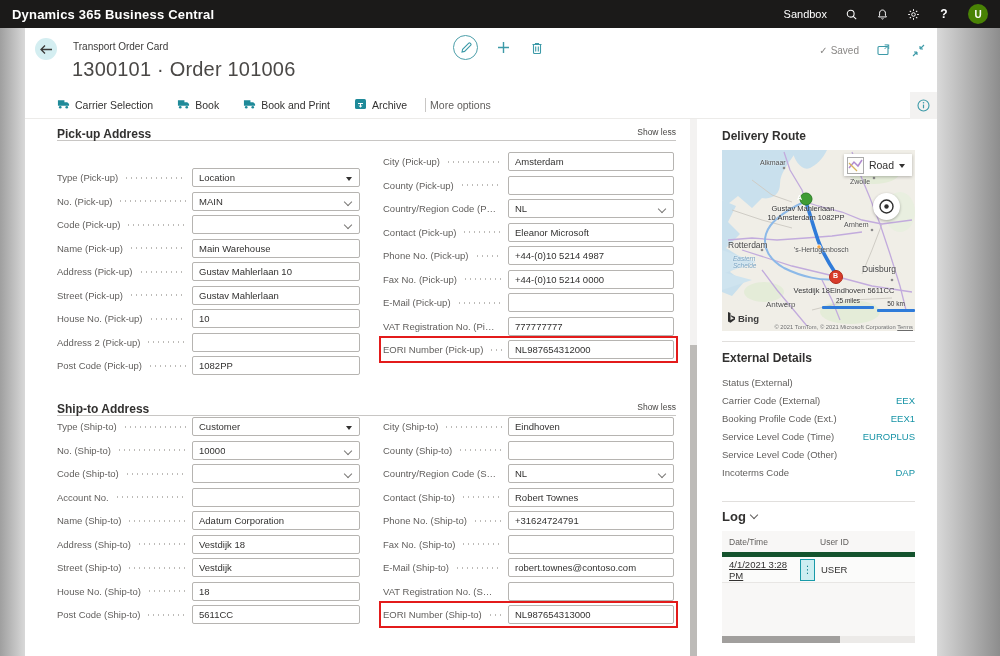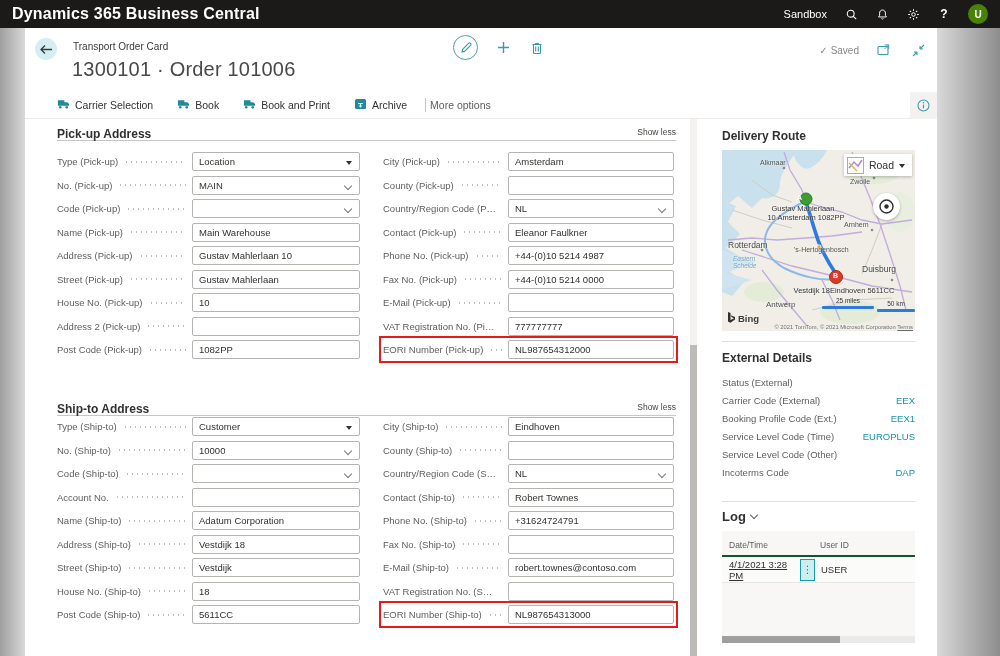--- a/index.html
+++ b/index.html
@@ -1,21 +1,21 @@
 <!DOCTYPE html>
 <html><head>
 <meta charset="utf-8">
 <style>
   *{margin:0;padding:0;box-sizing:border-box;}
   html,body{width:1000px;height:656px;overflow:hidden;}
   body{font-family:"Liberation Sans",sans-serif;
        background:linear-gradient(90deg,#9f9f9f 0px,#d2d2d2 22px,#dadada 26px,#dadada 936px,#c9c9c9 950px,#8d8d8d 1000px);}
   
   .topbar{position:absolute;left:0;top:0;width:1000px;height:28px;background:#1b1a19;display:flex;align-items:center;padding:0 12px;z-index:50;}
-  .topbar .app{color:#fff;font-size:16px;font-weight:700;letter-spacing:.2px;}
+  .topbar .app{color:#fff;font-size:13px;font-weight:700;letter-spacing:.2px;}
   .topbar .right{margin-left:auto;display:flex;align-items:center;gap:17px;}
   .topbar .env{color:#fff;font-size:11px;}
   .tb-ic{width:14px;height:14px;display:flex;align-items:center;justify-content:center;cursor:pointer;}
   .tb-ic svg{width:13px;height:13px;}
   .help-q{color:#fff;font-size:12px;font-weight:700;}
   .avatar{width:20px;height:20px;border-radius:50%;background:#498205;color:#fff;font-size:10px;font-weight:700;display:flex;align-items:center;justify-content:center;}
   
   .card{position:absolute;left:25px;top:28px;width:912px;height:628px;background:#fff;}
   
   .back-btn{position:absolute;left:10px;top:10px;width:22px;height:22px;border-radius:50%;background:#d4eef1;display:flex;align-items:center;justify-content:center;cursor:pointer;}
@@ -77,21 +77,21 @@
   
   .ext-rows{position:absolute;left:0;top:254px;width:193px;}
   .ext-row{display:flex;align-items:center;height:18px;text-align:right;}
   .ext-label{font-size:9.5px;color:#605e5c;white-space:nowrap;}
   .ext-val{margin-left:auto;font-size:9.5px;color:#1793a6;cursor:pointer;}
   
   .log-head{position:absolute;left:0;top:390px;display:flex;align-items:center;gap:5px;cursor:pointer;}
   .log-title{font-size:13px;font-weight:700;color:#323130;}
   .log-chev{width:6px;height:6px;border-right:1px solid #605e5c;border-bottom:1px solid #605e5c;transform:rotate(45deg);margin-top:-3px;}
   .log-table{position:absolute;left:0;top:412px;width:193px;height:112px;background:#f8f7f6;}
-  .log-hrow{display:flex;height:26px;align-items:flex-end;padding:0 0 5px 7px;border-bottom:2px solid #14532d;}
+  .log-hrow{display:flex;height:26px;align-items:flex-end;padding:0 0 5px 7px;border-bottom:5px solid #14532d;}
   .log-hcell{font-size:8.5px;color:#605e5c;}
   .log-hcell.c1{width:91px;}
   .log-row{display:flex;align-items:center;height:26px;padding-left:7px;border-bottom:1px solid #e8e6e4;background:#fbfbfa;}
   .log-dt{font-size:9.5px;color:#323130;text-decoration:underline;cursor:pointer;width:71px;}
   .row-menu{width:15px;height:22px;border:1px solid #199aa8;background:#cdeef1;color:#11808c;font-size:10px;display:flex;align-items:center;justify-content:center;cursor:pointer;margin-right:6px;}
   .log-user{font-size:9.5px;color:#323130;}
   .hscroll{position:absolute;left:0;bottom:0;width:193px;height:7px;background:#eceae8;}
   .hscroll .thumb{position:absolute;left:0;top:0;width:118px;height:7px;background:#a19f9d;}
 </style>
 </head>
@@ -220,21 +220,21 @@
           <line x1="6.5" y1="5.6" x2="6.5" y2="9.3" stroke="#3d9aa8" stroke-width="1.2"></line>
           <circle cx="6.5" cy="3.8" r=".8" fill="#3d9aa8"></circle>
         </svg>
     </div>
   </div>
 
   <div class="sec-head" style="top:96px;">
     <span class="sec-title">Pick-up Address</span>
     <span class="show-less">Show less</span>
   </div>
-  <div class="fcol" style="left:32px;top:124px;width:303px;">
+  <div class="fcol" style="left:32px;top:140px;width:303px;">
 
       <div class="frow">
         <span class="flabel">Type (Pick-up)</span>
         <span class="leader"></span>
         <div class="fbox select">
           <span class="fval">Location</span>
         </div>
       </div>
 
       <div class="frow">
@@ -324,21 +324,21 @@
         <span class="leader"></span>
         <div class="fbox lookup">
           <span class="fval">NL</span>
         </div>
       </div>
 
       <div class="frow">
         <span class="flabel">Contact (Pick-up)</span>
         <span class="leader"></span>
         <div class="fbox text">
-          <span class="fval">Eleanor Faulkner</span>
+          <span class="fval">Eleanor Microsoft</span>
         </div>
       </div>
 
       <div class="frow">
         <span class="flabel">Phone No. (Pick-up)</span>
         <span class="leader"></span>
         <div class="fbox text">
           <span class="fval">+44-(0)10 5214 4987</span>
         </div>
       </div>

